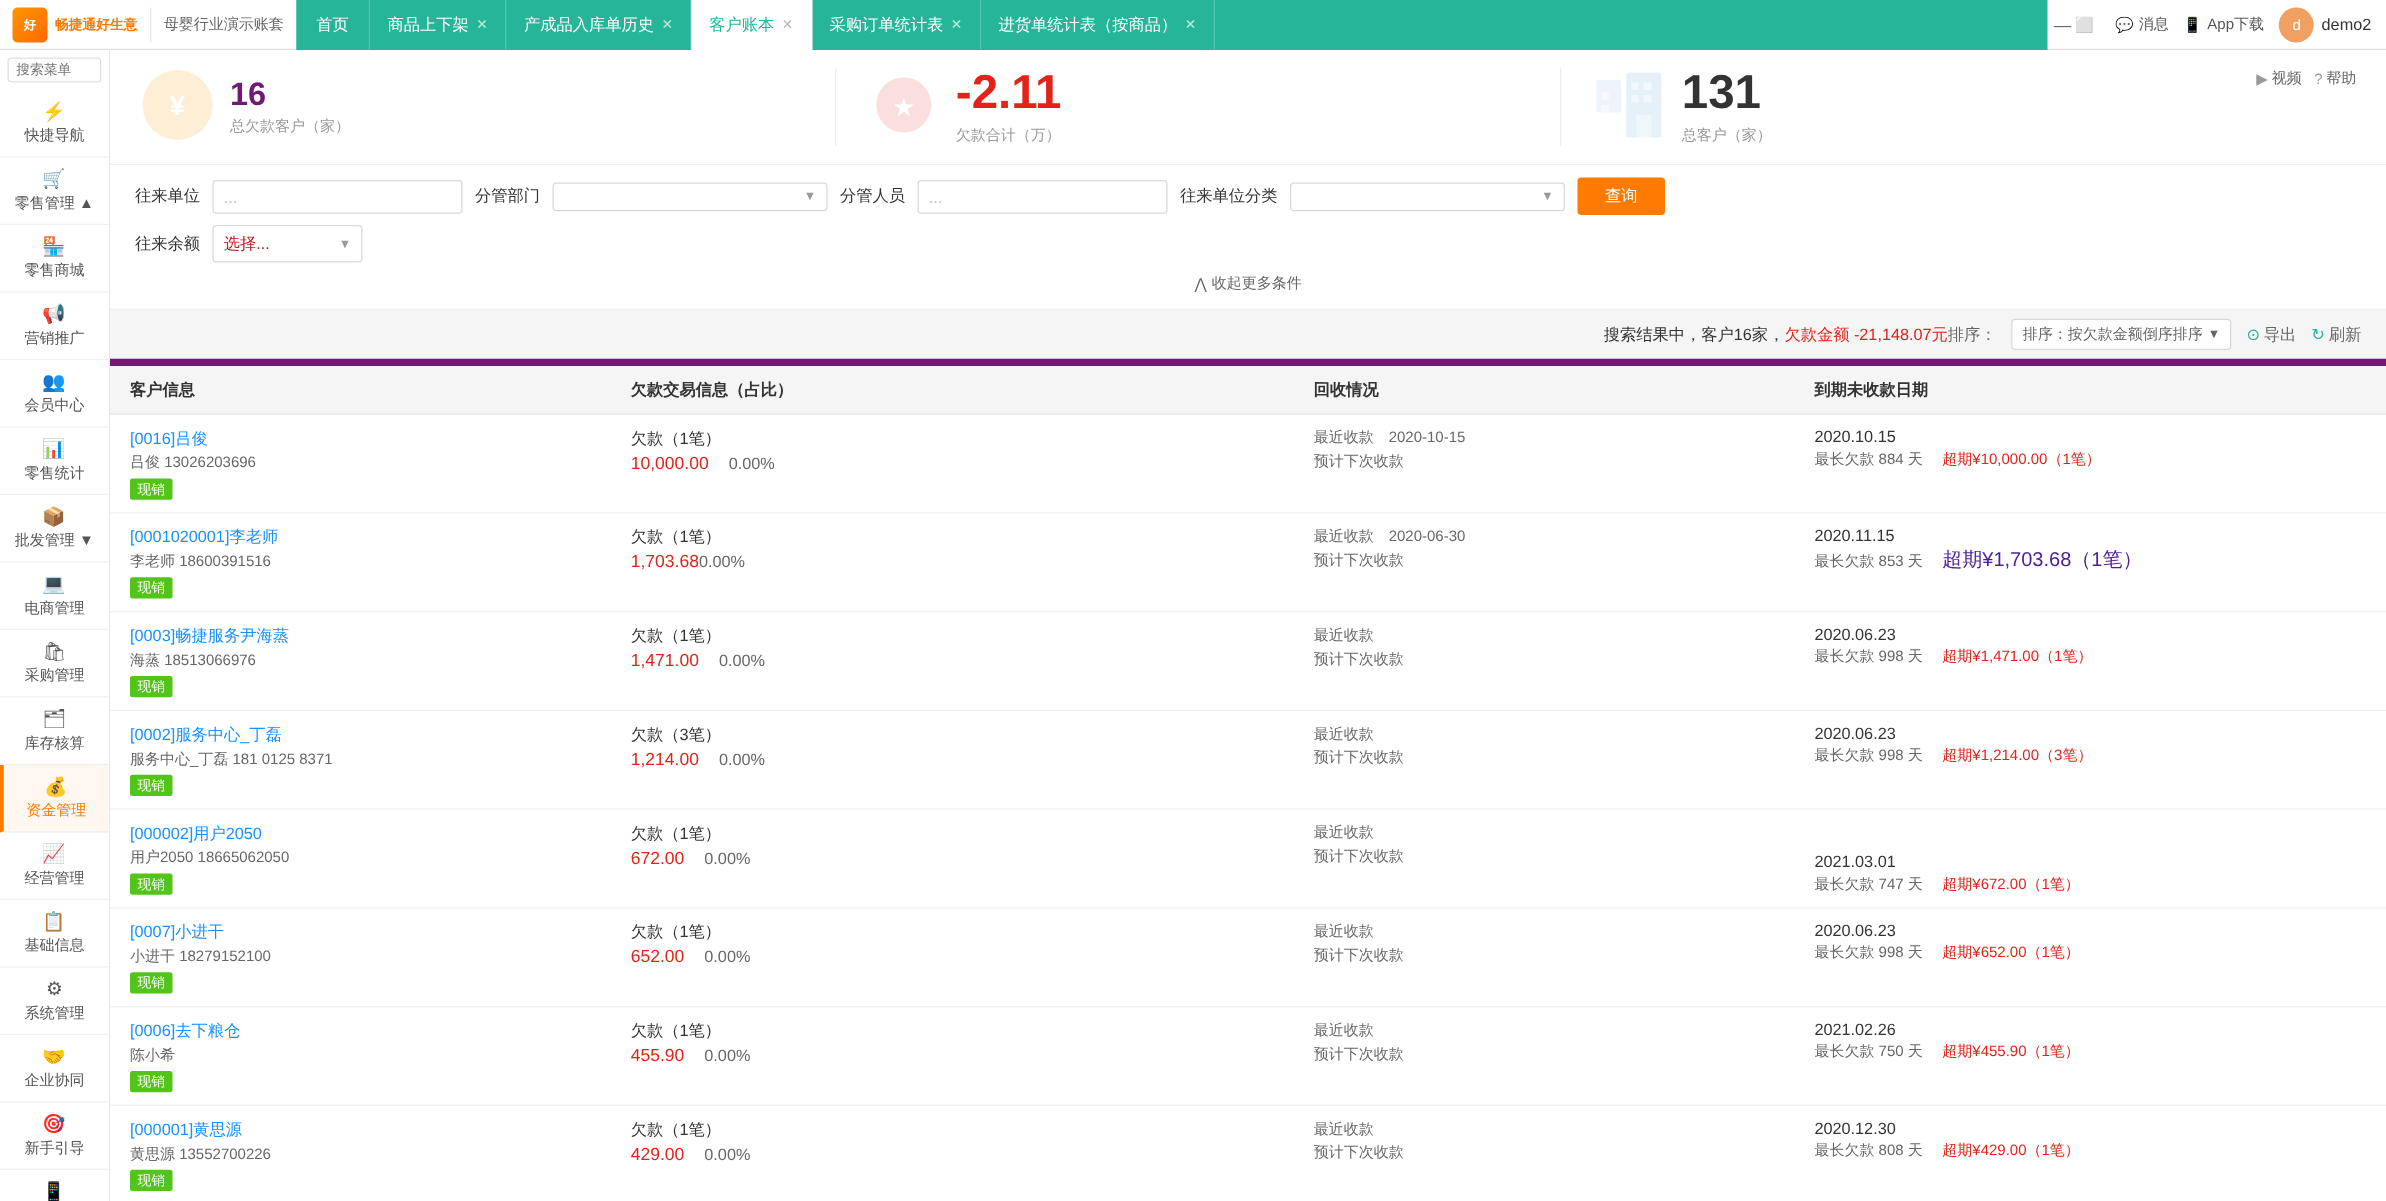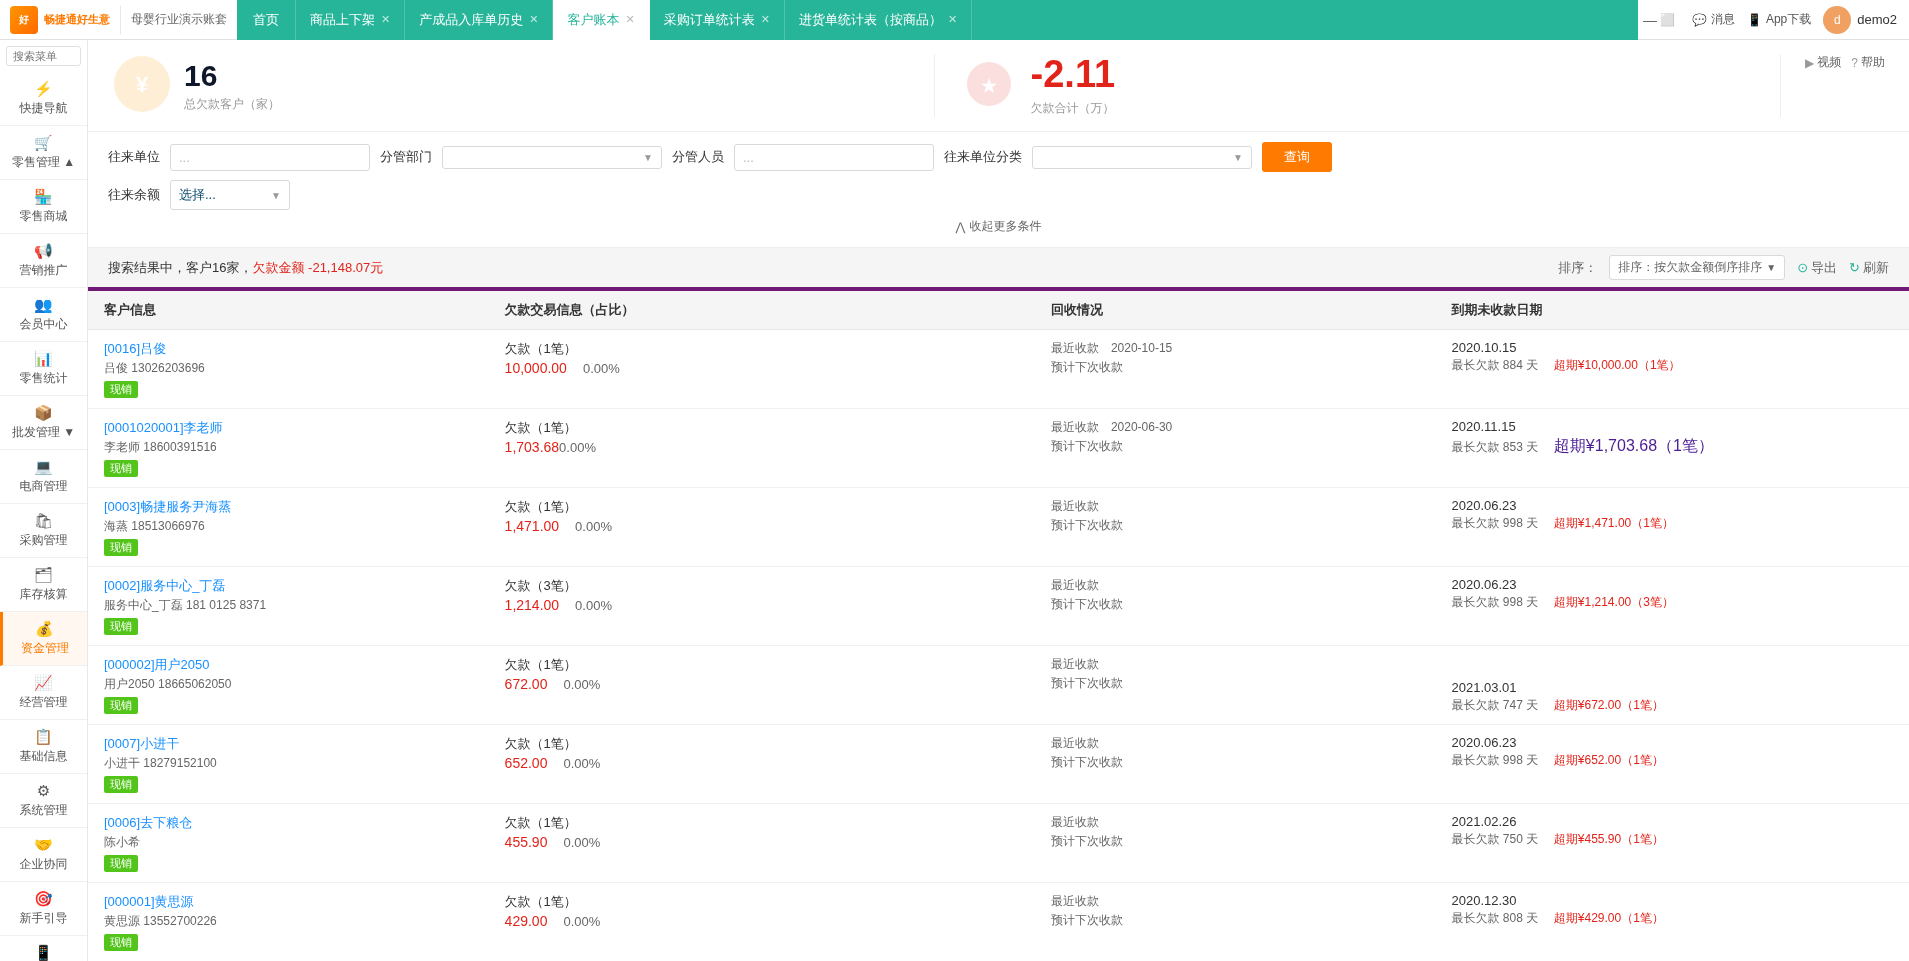--- a/index.html
+++ b/index.html
@@ -159,38 +159,57 @@
       <div style="display:flex;background:#fff;padding:14px 24px;border-bottom:1px solid #eee;align-items:center;">
 
         <div style="display:flex;align-items:center;gap:12px;flex:1;border-right:1px solid #eee;padding-right:24px;margin-right:24px;">
           <div style="opacity:0.2;">
             <svg width="60" height="60" viewBox="0 0 60 60" fill="none">
               <circle cx="30" cy="30" r="28" fill="#ff9500" opacity="0.8"></circle>
               <text x="30" y="38" text-anchor="middle" fill="white" font-size="22" font-weight="bold">¥</text>
             </svg>
           </div>
           <div>
-            <div style="font-size:30px;font-weight:bold;color:#0f172a;line-height:1.1;">16</div>
+            <div style="font-size:26px;font-weight:bold;color:#701a75;line-height:1.1;">16</div>
             <div style="font-size:12px;color:#999;margin-top:4px;">总欠款客户（家）</div>
           </div>
         </div>
 
         <div style="display:flex;align-items:center;gap:12px;flex:1;border-right:1px solid #eee;padding-right:24px;margin-right:24px;">
           <div style="opacity:0.18;">
             <svg width="60" height="60" viewBox="0 0 60 60" fill="none">
               <rect x="8" y="8" width="44" height="44" rx="22" fill="#e2231a" opacity="0.8"></rect>
               <text x="30" y="38" text-anchor="middle" fill="white" font-size="18" font-weight="bold">★</text>
             </svg>
           </div>
           <div>
             <div style="font-size:38px;font-weight:bold;color:#e2231a;line-height:1.1;">-2.11</div>
             <div style="font-size:12px;color:#999;margin-top:4px;">欠款合计（万）</div>
           </div>
         </div>
 
+        <div style="display:flex;align-items:center;gap:12px;flex:1;">
+          <div style="opacity:0.15;">
+            <svg width="60" height="60" viewBox="0 0 60 60" fill="none">
+              <rect x="4" y="10" width="20" height="26" rx="2" fill="#90c0e0"></rect>
+              <rect x="28" y="4" width="28" height="52" rx="2" fill="#60a8d0"></rect>
+              <rect x="8" y="20" width="6" height="6" fill="white" opacity="0.5"></rect>
+              <rect x="8" y="30" width="6" height="6" fill="white" opacity="0.5"></rect>
+              <rect x="32" y="12" width="6" height="6" fill="white" opacity="0.5"></rect>
+              <rect x="32" y="22" width="6" height="6" fill="white" opacity="0.5"></rect>
+              <rect x="42" y="12" width="6" height="6" fill="white" opacity="0.5"></rect>
+              <rect x="42" y="22" width="6" height="6" fill="white" opacity="0.5"></rect>
+              <rect x="36" y="38" width="12" height="18" rx="1" fill="white" opacity="0.4"></rect>
+            </svg>
+          </div>
+          <div>
+            <div style="font-size:38px;font-weight:900;color:#333;line-height:1.1;">131</div>
+            <div style="font-size:12px;color:#999;margin-top:4px;">总客户（家）</div>
+          </div>
+        </div>
 
         <div style="margin-left:auto;display:flex;align-items:flex-start;gap:10px;font-size:12px;color:#666;align-self:flex-start;">
           <div style="display:flex;align-items:center;gap:3px;cursor:pointer;">
             <span style="color:#999;">▶</span>
             <span>视频</span>
           </div>
           <div style="display:flex;align-items:center;gap:3px;cursor:pointer;">
             <span style="color:#999;">?</span>
             <span>帮助</span>
           </div>
@@ -217,34 +236,34 @@
           <div style="flex:1;border:1px solid #d9d9d9;border-radius:3px;padding:5px 8px;font-size:13px;cursor:pointer;display:flex;align-items:center;justify-content:space-between;background:#fff;min-width:140px;max-width:220px;">
             <span style="color:#ccc;flex:1;"></span>
             <span style="color:#999;font-size:10px;">▼</span>
           </div>
           <button style="background:#ff7a00;color:white;border:none;border-radius:3px;padding:6px 22px;font-size:13px;cursor:pointer;white-space:nowrap;">查询</button>
         </div>
 
         <div style="display:flex;align-items:center;gap:10px;margin-bottom:6px;">
           <span style="font-size:13px;color:#333;white-space:nowrap;">往来余额</span>
           <div style="border:1px solid #d9d9d9;border-radius:3px;padding:5px 8px;font-size:13px;cursor:pointer;display:flex;align-items:center;justify-content:space-between;background:#fff;min-width:120px;">
-            <span style="color:#0c4a6e;">选择...</span>
+            <span style="color:#b91c1c;">选择...</span>
             <span style="color:#999;font-size:10px;">▼</span>
           </div>
         </div>
 
         <div style="display:flex;justify-content:center;padding:2px 0;">
           <div style="font-size:12px;color:#666;cursor:pointer;display:flex;align-items:center;gap:4px;">
             <span>⋀</span>
             <span>收起更多条件</span>
           </div>
         </div>
       </div>
 
-      <div style="display:flex;align-items:center;justify-content:space-between;padding:7px 20px;background:#f5f5f5;border-bottom:4px solid #701a75;">
+      <div style="display:flex;align-items:center;justify-content:flex-end;padding:7px 20px;background:#f5f5f5;border-bottom:6px solid #701a75;">
         <div style="font-size:13px;color:#333;">
           <span>搜索结果中，客户16家</span>，<span style="color:#e2231a;">欠款金额 -21,148.07元</span>
         </div>
         <div style="display:flex;align-items:center;gap:12px;font-size:13px;color:#666;">
           <span>排序：</span>
           <div style="border:1px solid #d9d9d9;border-radius:3px;padding:3px 8px;font-size:12px;cursor:pointer;display:flex;align-items:center;gap:4px;background:#fff;">
             <span>排序：按欠款金额倒序排序</span>
             <span style="font-size:10px;">▼</span>
           </div>
           <div style="display:flex;align-items:center;gap:3px;cursor:pointer;">

